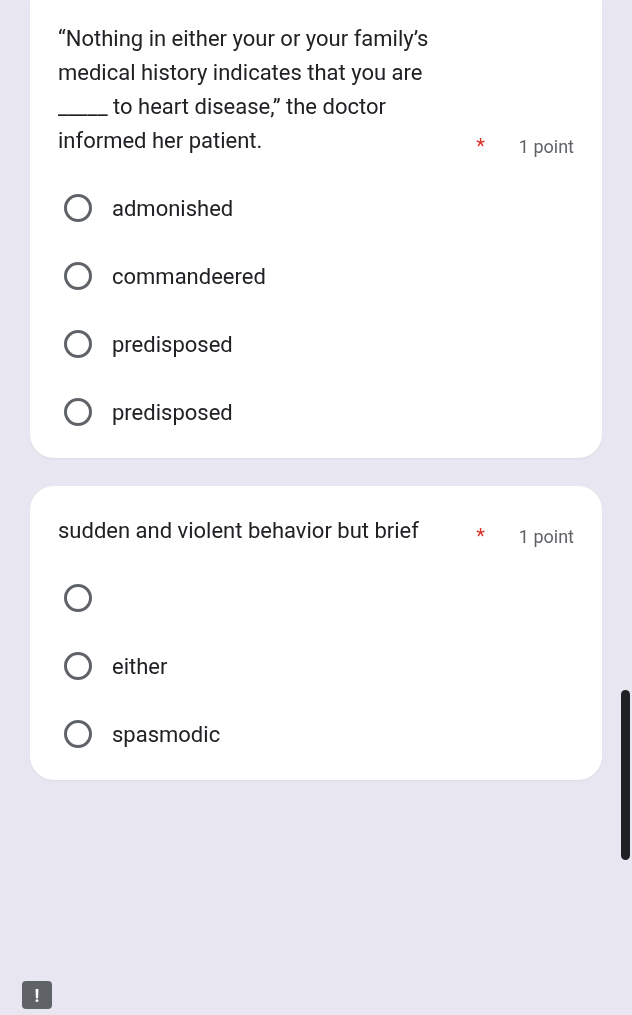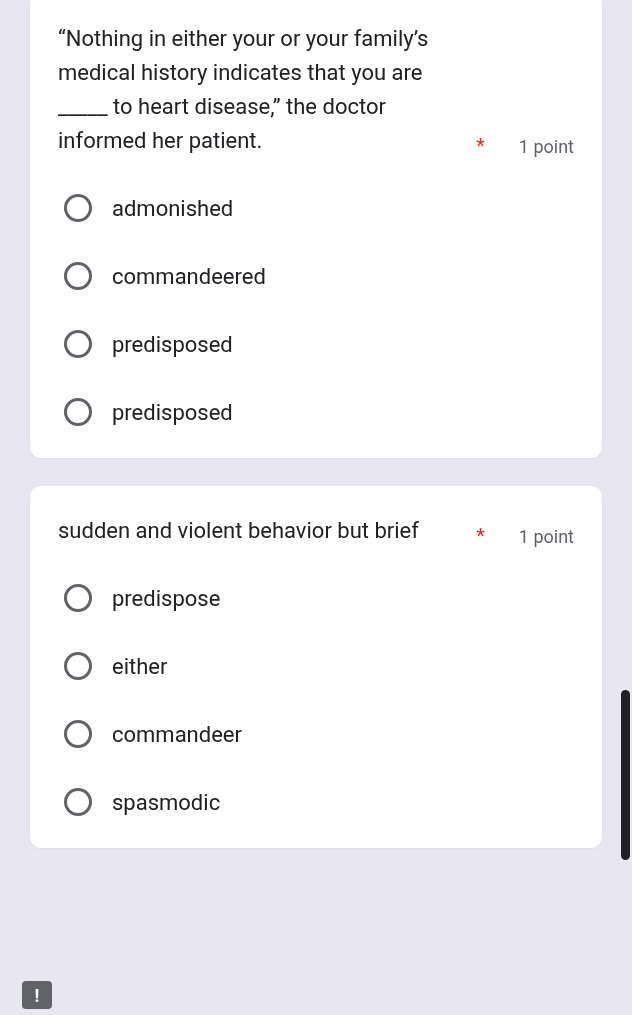--- a/index.html
+++ b/index.html
@@ -13,21 +13,21 @@
       width: 632px;
       height: 1015px;
       overflow: hidden;
       position: relative;
     }
     .container {
       padding: 0 30px;
     }
     .question-card {
       background: #ffffff;
-      border-radius: 11px;
+      border-radius: 24px;
       padding: 28px 28px 32px 28px;
       margin-bottom: 28px;
       box-shadow: 0 1px 2px rgba(0,0,0,0.05);
     }
     .question-card.first {
       border-top-left-radius: 0;
       border-top-right-radius: 0;
       padding-top: 22px;
     }
     .question-header {
@@ -145,29 +145,24 @@
     <div class="question-header">
       <div class="question-text">sudden and violent behavior but brief</div>
       <div class="points-wrap">
         <span class="asterisk">*</span>
         <span class="points-text">1 point</span>
       </div>
     </div>
     <div class="options">
       <div class="option">
         <div class="radio-circle"></div>
-        <span class="option-label">predispose</span>
       </div>
       <div class="option">
         <div class="radio-circle"></div>
         <span class="option-label">either</span>
-      </div>
-      <div class="option">
-        <div class="radio-circle"></div>
-        <span class="option-label">commandeer</span>
       </div>
       <div class="option">
         <div class="radio-circle"></div>
         <span class="option-label">spasmodic</span>
       </div>
     </div>
   </div>
 
 </div>
 

